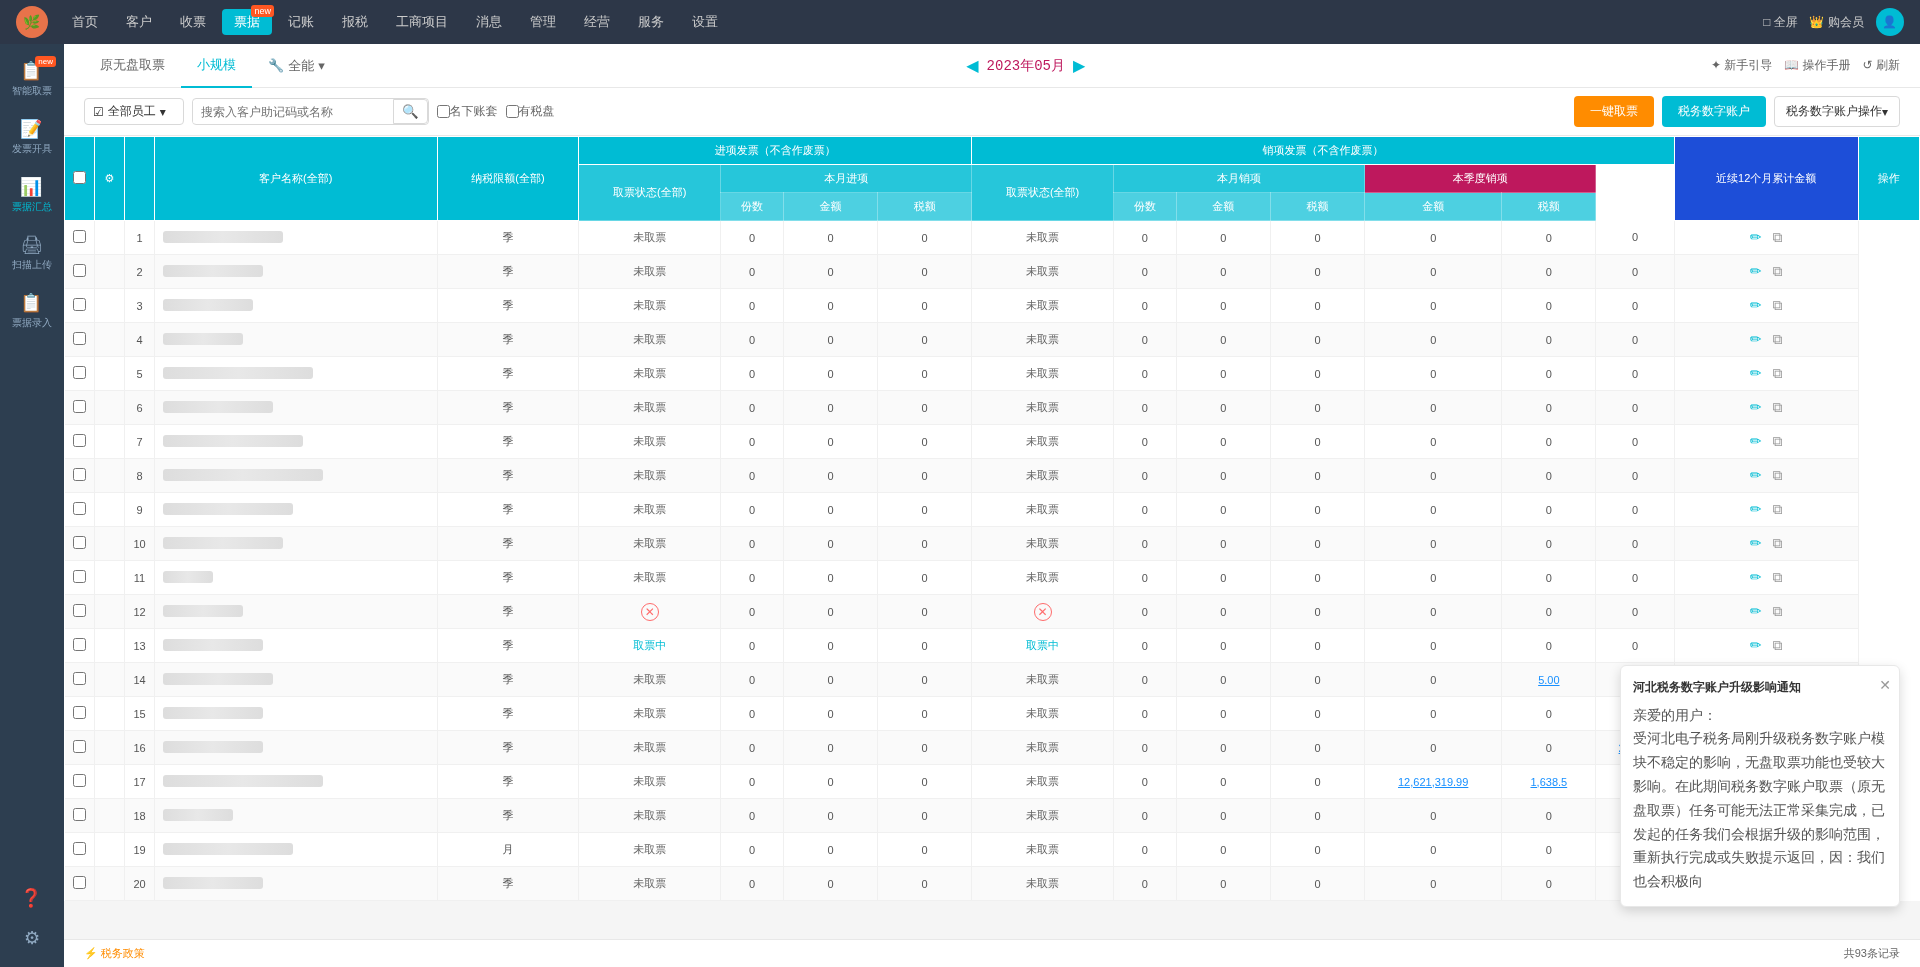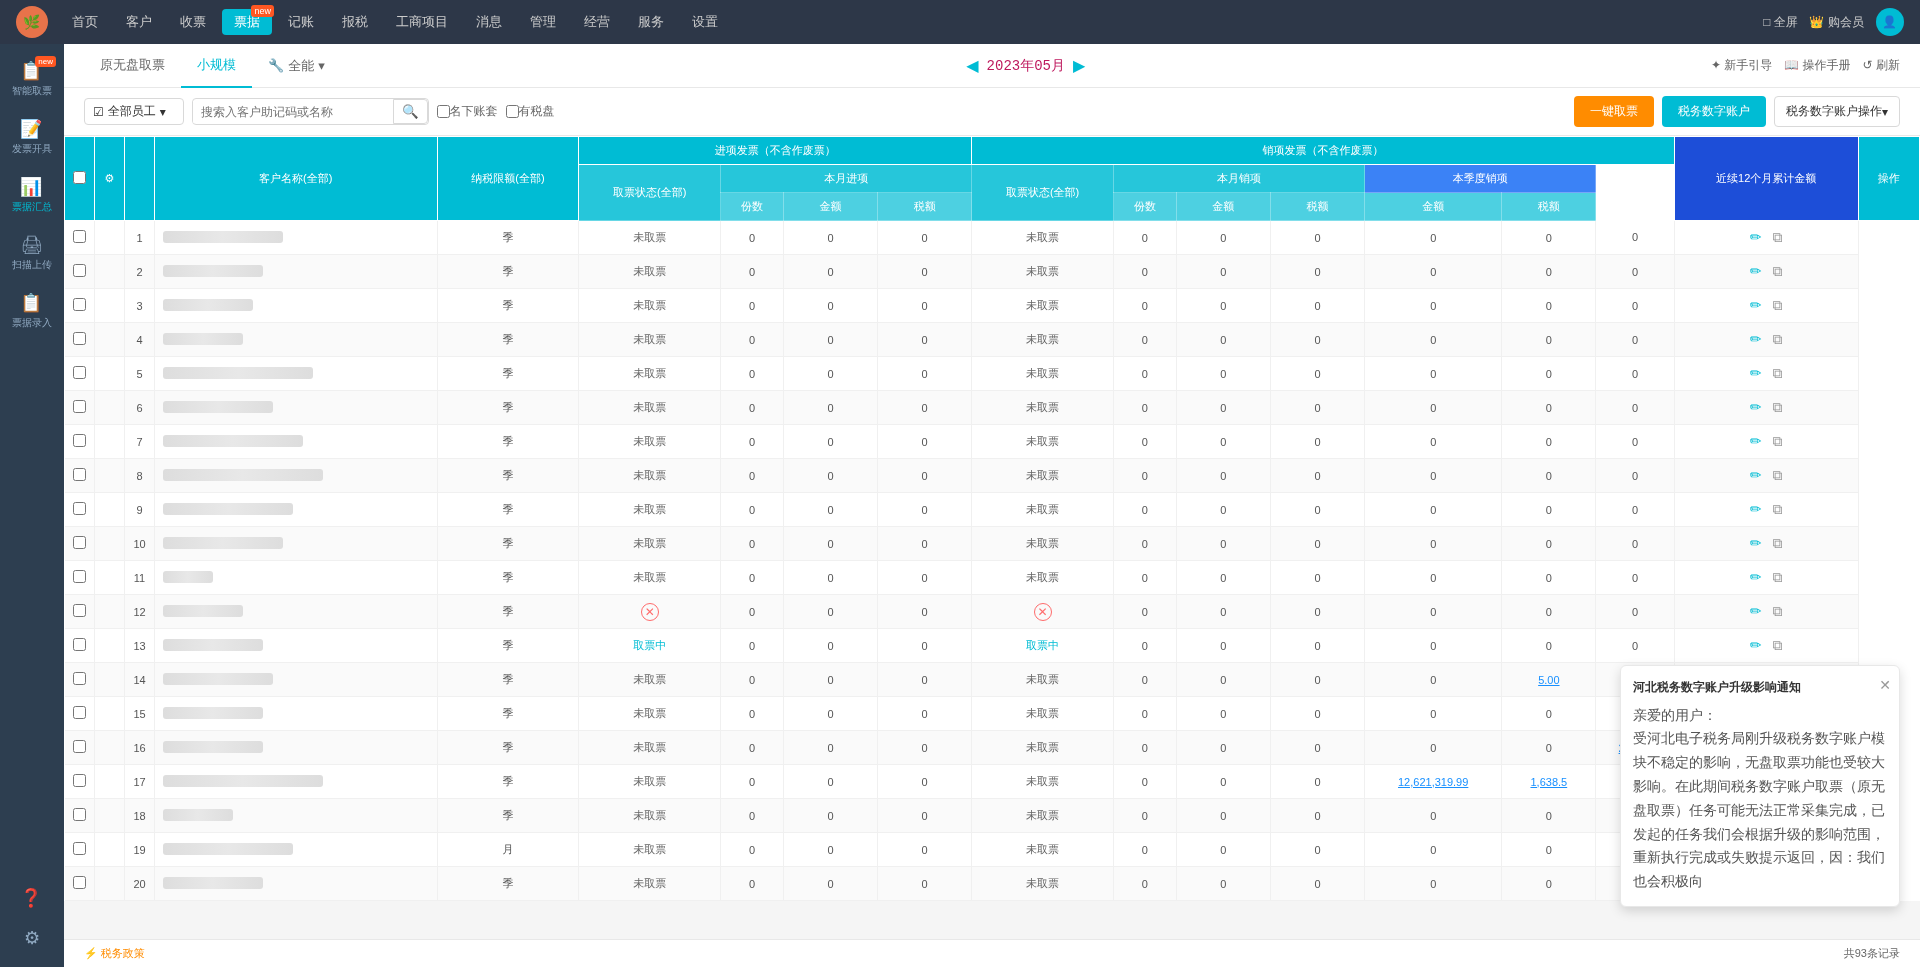--- a/index.html
+++ b/index.html
@@ -208,21 +208,21 @@
             <th colspan="4" style="background:#00bcd4;">进项发票（不含作废票）</th>
             <th colspan="7" style="background:#00bcd4;">销项发票（不含作废票）</th>
             <th rowspan="3" style="background:#1d4ed8; min-width:100px;">近续12个月累计金额</th>
             <th rowspan="3" style="background:#00bcd4;">操作</th>
           </tr>
           <tr>
             <th rowspan="2" style="background:#26c6da; min-width:80px;">取票状态(全部)</th>
             <th colspan="3" style="background:#26c6da;">本月进项</th>
             <th rowspan="2" style="background:#26c6da; min-width:80px;">取票状态(全部)</th>
             <th colspan="3" style="background:#26c6da;">本月销项</th>
-            <th colspan="2" style="background:#3b82f6;">本季度销项</th>
+            <th colspan="2" style="background:#be185d;">本季度销项</th>
           </tr>
           <tr>
             <th style="background:#4dd0e1; min-width:40px;">份数</th>
             <th style="background:#4dd0e1; min-width:60px;">金额</th>
             <th style="background:#4dd0e1; min-width:60px;">税额</th>
             <th style="background:#4dd0e1; min-width:40px;">份数</th>
             <th style="background:#4dd0e1; min-width:60px;">金额</th>
             <th style="background:#4dd0e1; min-width:60px;">税额</th>
             <th style="background:#4dd0e1; min-width:80px;">金额</th>
             <th style="background:#4dd0e1; min-width:60px;">税额</th>

